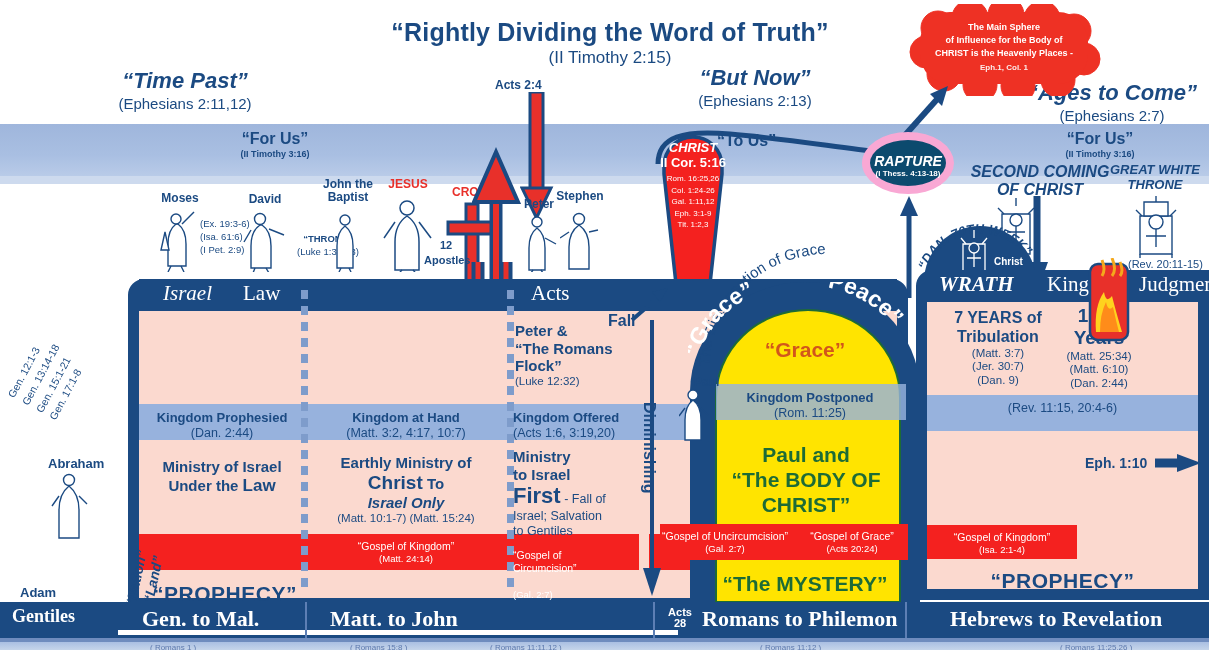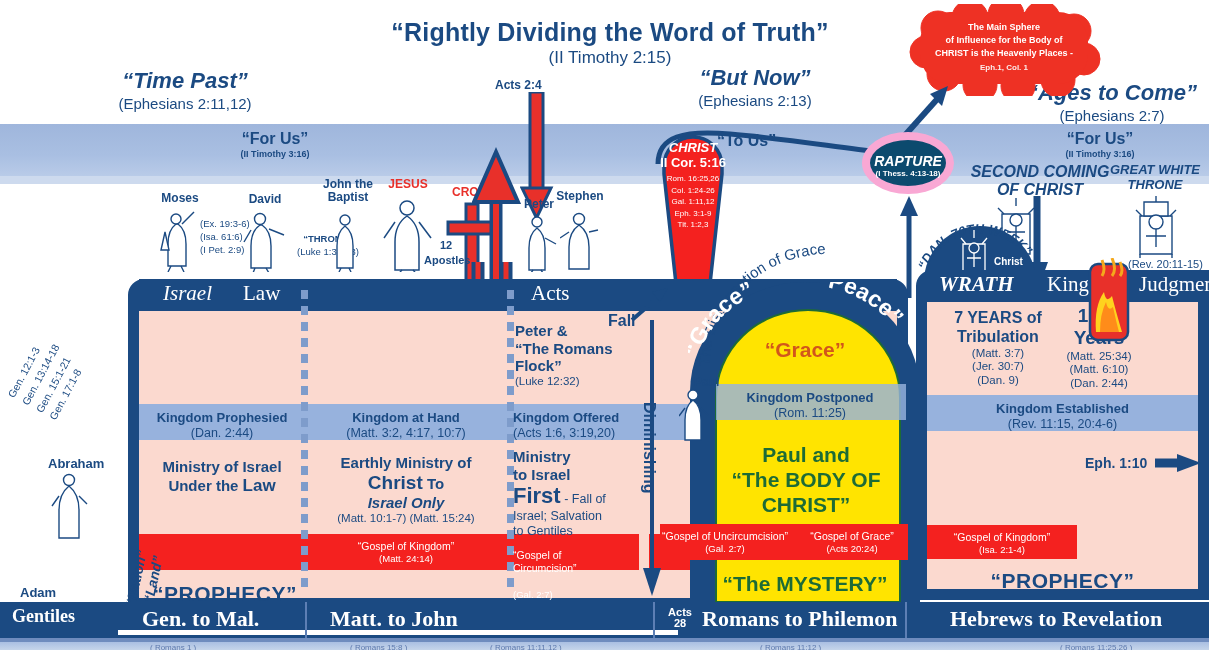--- a/index.html
+++ b/index.html
@@ -523,21 +523,20 @@
 
     <div class="cell" style="left:122px; top:24px; width:100px;">
       <div class="big" style="font-size:19px;">1000</div>
       <div class="big" style="font-size:19px;">Years</div>
       <div class="sm">(Matt. 25:34)</div>
       <div class="sm">(Matt. 6:10)</div>
       <div class="sm">(Dan. 2:44)</div>
     </div>
 
     <div class="cell kingdom" style="left:0; top:120px; width:271px;">
-      <div>Kingdom Established</div>
       <div class="ref">(Rev. 11:15, 20:4-6)</div>
     </div>
 
     <div class="abs bd" style="left:158px; top:174px; font-size:14px;">Eph. 1:10</div>
     <svg class="abs" style="left:228px; top:172px;" width="48" height="20">
       <line x1="0" y1="10" x2="26" y2="10" stroke="#1b4a82" stroke-width="9"></line>
       <polygon points="46,10 22,1 22,19" fill="#1b4a82"></polygon>
     </svg>
 
     <div class="stripeRed" style="left:0; top:244px; width:150px; height:34px;"></div>

